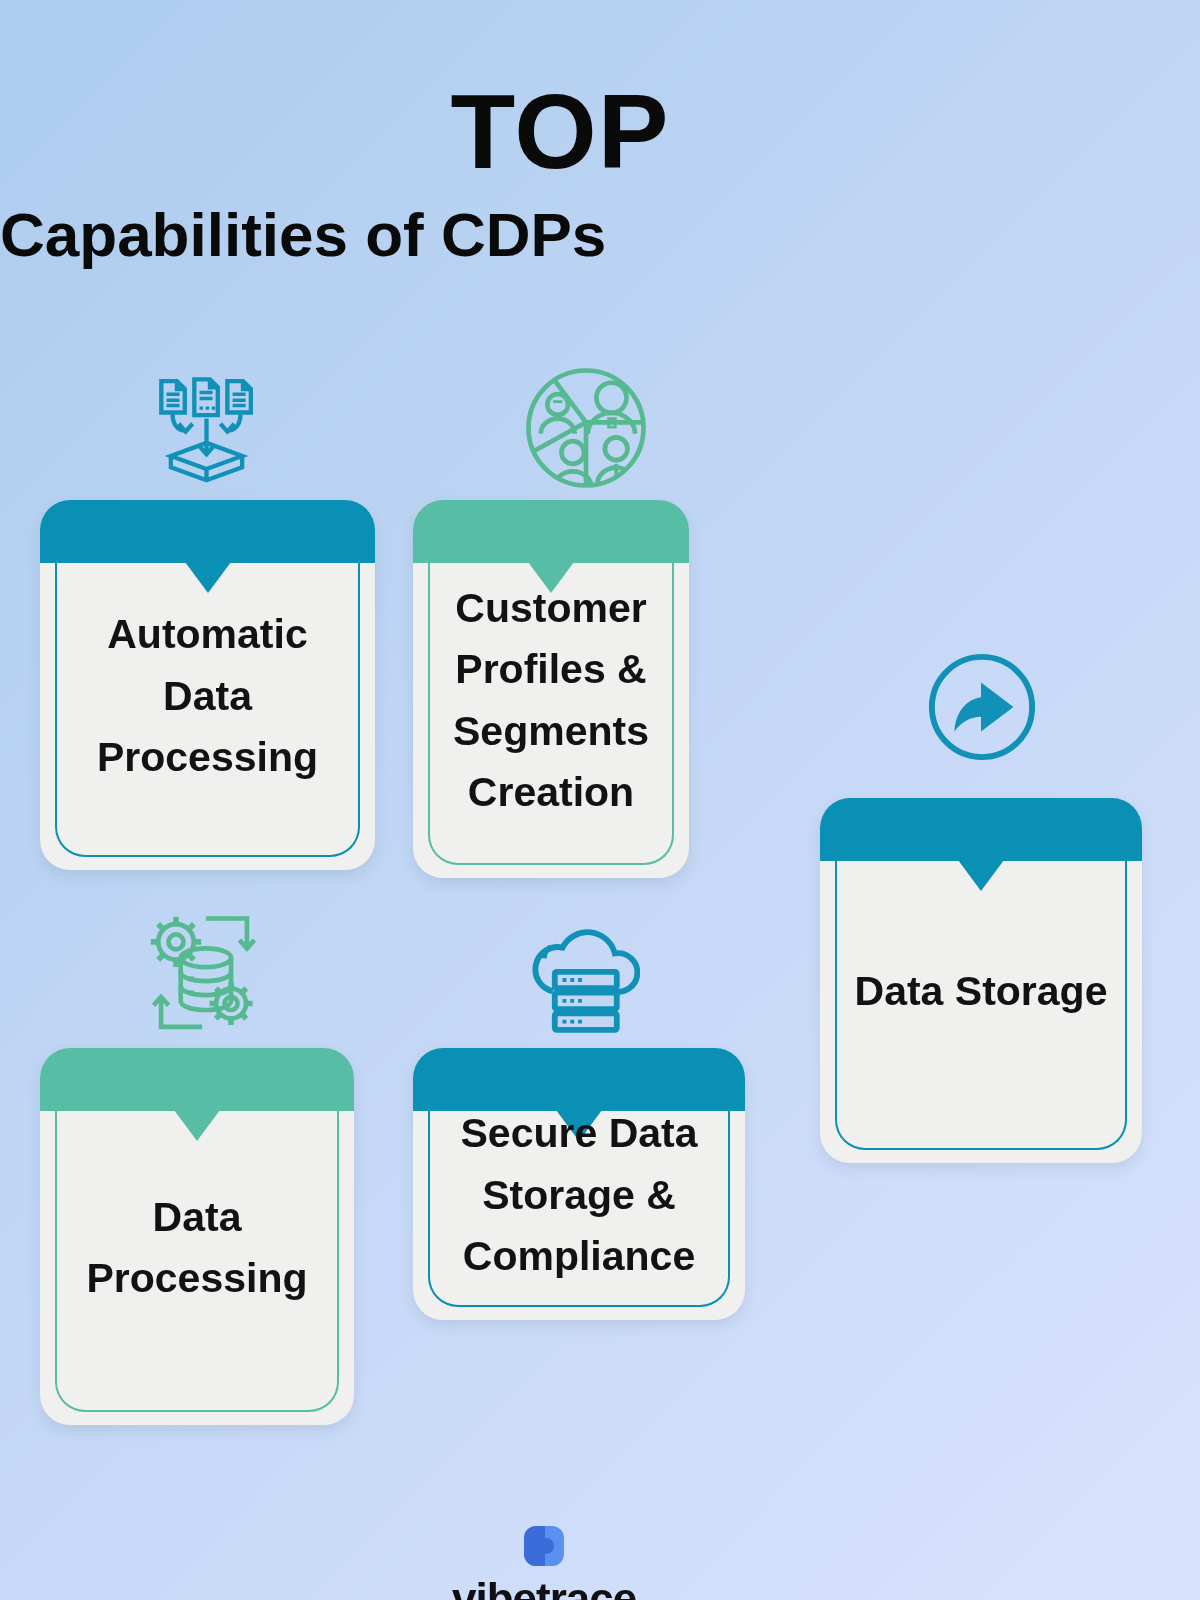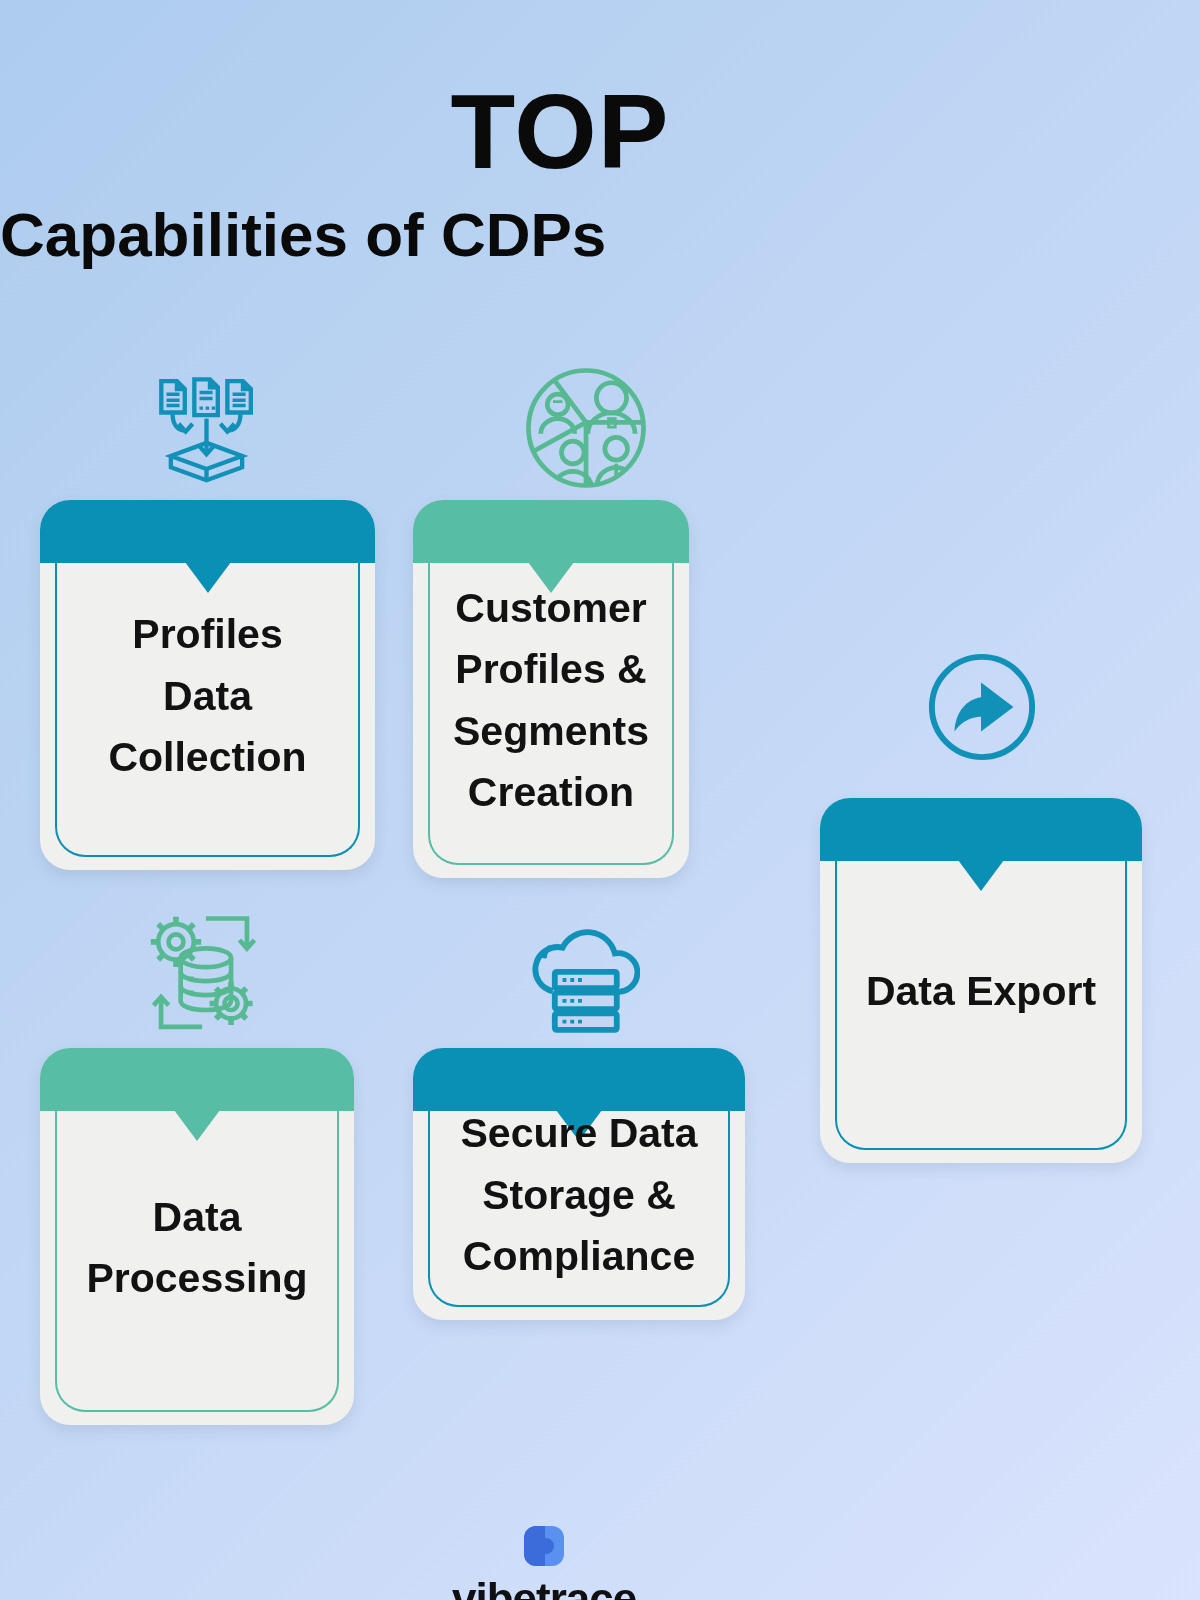--- a/index.html
+++ b/index.html
@@ -81,21 +81,21 @@
         <path d="M81,64 l8,9 8,-9"></path>
       <path d="M65,86 L106,101 L65,116 L24,101 Z"></path>
       <path d="M24,101 v13 L65,129 L106,114 v-13 M65,116 v13"></path>
     </svg>
   </div>
 
   <div class="card" style="left:40px;top:500px;width:335px;height:370px;" data-accent="teal">
     <div class="card-header"></div>
     <div class="header-notch"></div>
     <div class="card-body">
-      <div class="card-label" style="max-width:240px;">Profiles Data Collection</div>
+      <div class="card-label" style="max-width:240px;">Automatic Data Processing</div>
     </div>
   </div>
 
   <div class="icon" style="left:520px;top:362px;width:132px;height:132px;">
     <svg viewBox="0 0 140 140" fill="none" stroke="var(--green-icon)" stroke-width="5">
       <defs>
           <clipPath id="cclip">
             <circle cx="70" cy="70" r="60"></circle>
           </clipPath>
         </defs>
@@ -129,21 +129,21 @@
     <svg viewBox="0 0 116 116" fill="none">
       <circle cx="58" cy="58" r="51" stroke="var(--teal-icon)" stroke-width="6"></circle>
       <path d="M30,83 C31,62 43,50 57,48 L57,33 L90,58 L57,83 L57,68 C47,68 37,73 30,83 Z" fill="var(--teal-icon)"></path>
     </svg>
   </div>
 
   <div class="card" style="left:820px;top:798px;width:322px;height:365px;" data-accent="teal">
     <div class="card-header"></div>
     <div class="header-notch"></div>
     <div class="card-body">
-      <div class="card-label" style="max-width:300px;">Data Export</div>
+      <div class="card-label" style="max-width:300px;">Data Storage</div>
     </div>
   </div>
 
   <div class="icon" style="left:133px;top:898px;width:142px;height:140px;">
     <svg viewBox="0 0 150 150" fill="none" stroke="var(--green-icon)" stroke-width="5">
       <circle cx="45" cy="47" r="19"></circle>
         <circle cx="45" cy="47" r="8"></circle>
       <path d="M64,47 h8 M45,28 v-8 M26,47 h-8 M45,66 v8 M58.4,33.6 l5.7,-5.7 M31.6,33.6 l-5.7,-5.7 M58.4,60.4 l5.7,5.7 M31.6,60.4 l-5.7,5.7" stroke-width="6"></path>
       <ellipse cx="77" cy="64" rx="27" ry="10"></ellipse>
       <path d="M50,64 v46 c0,6 12,10 27,10 s27,-4 27,-10 v-46"></path>

